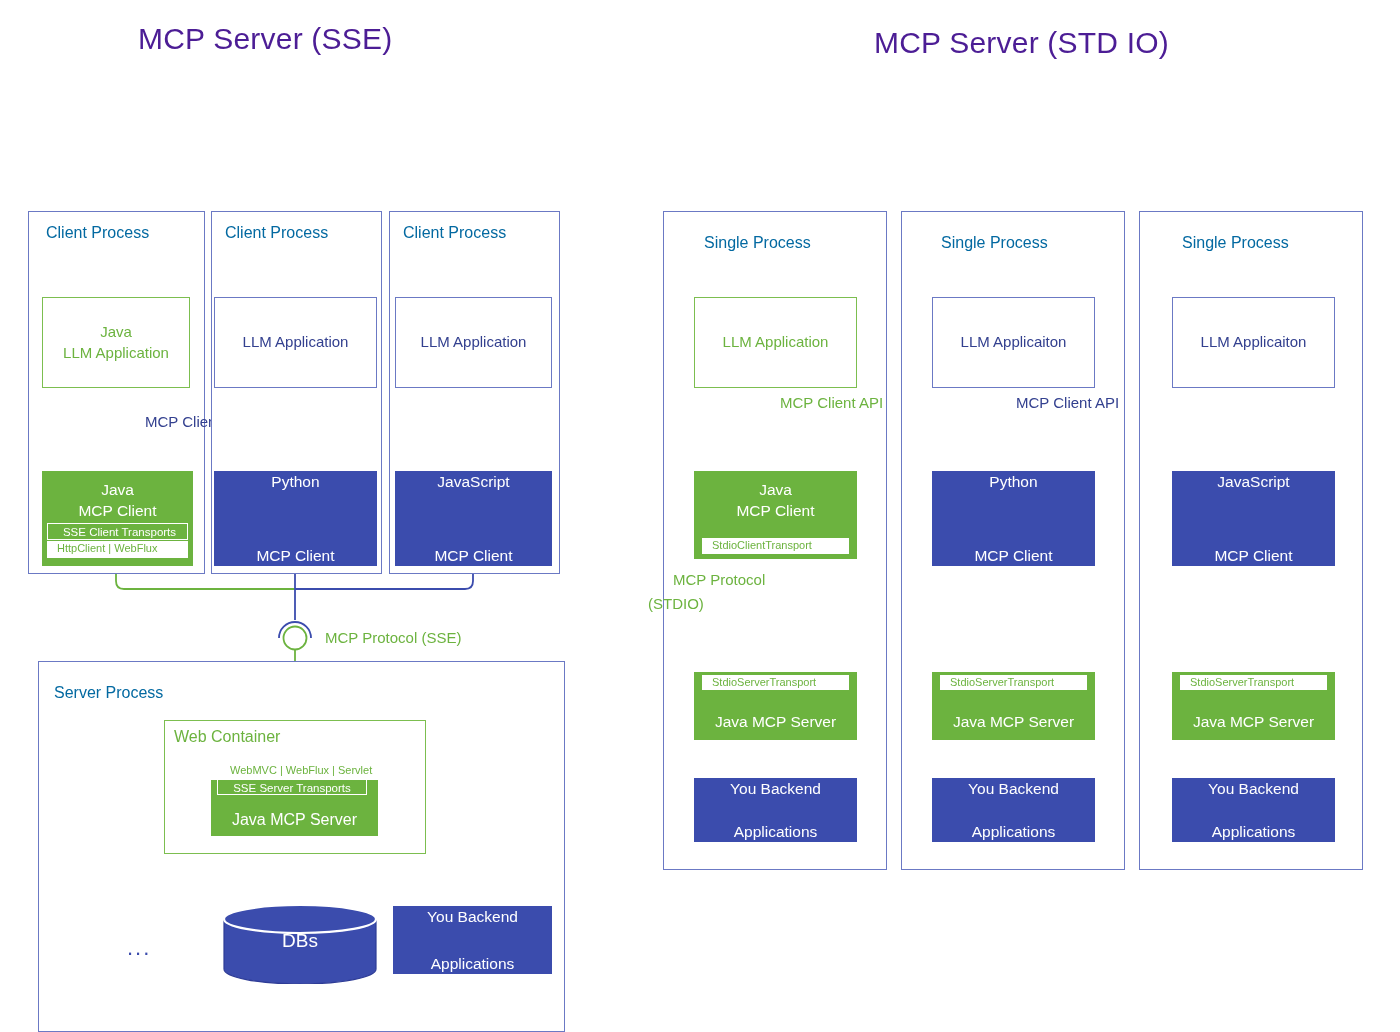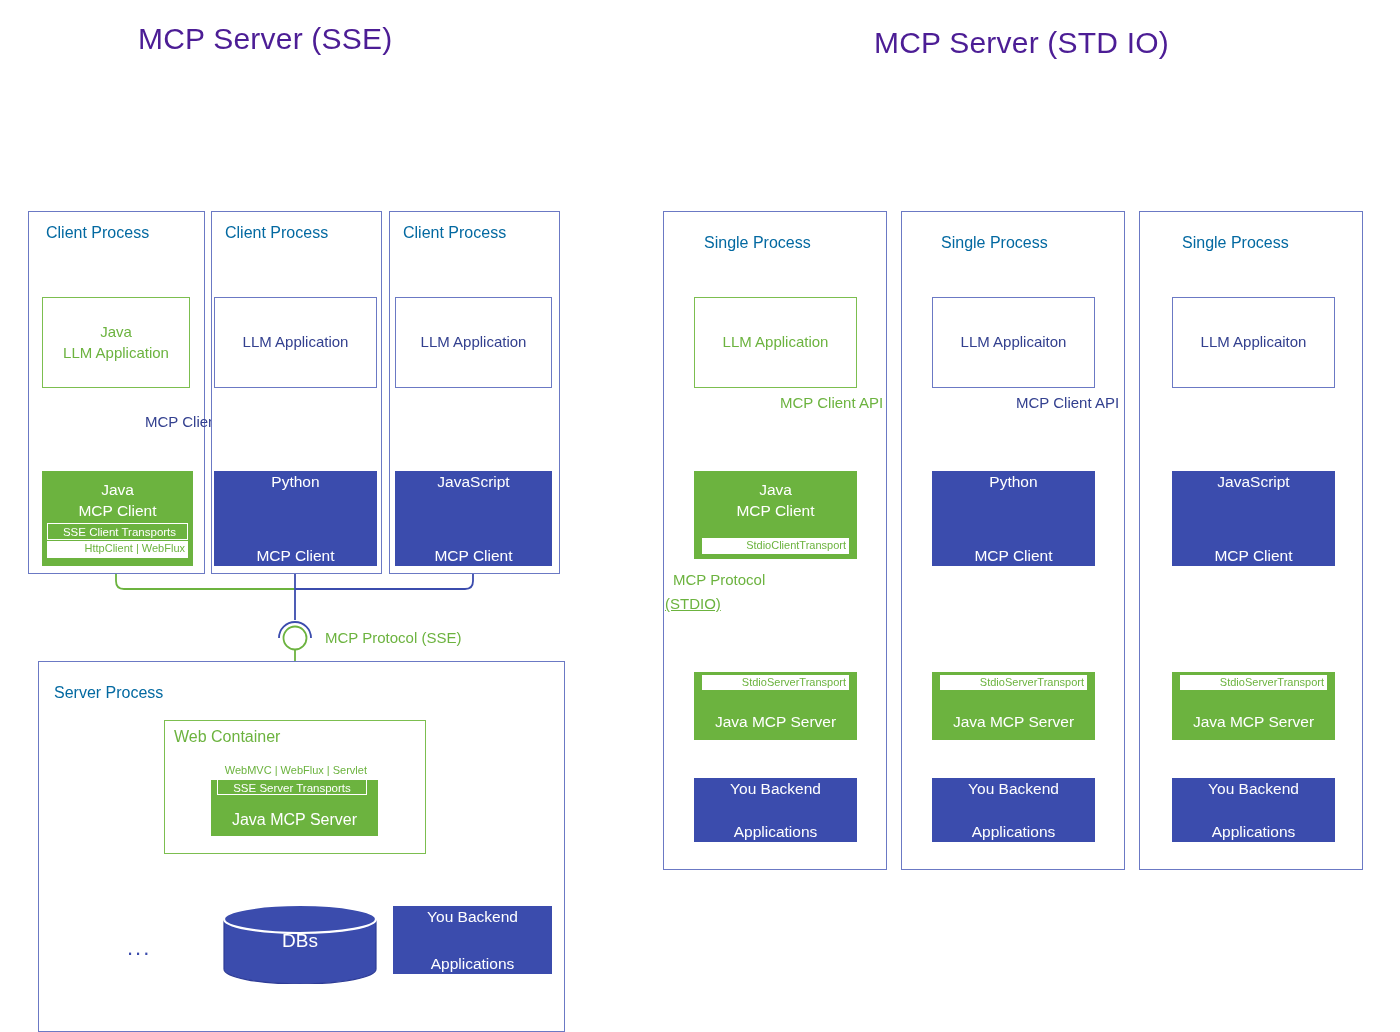--- a/index.html
+++ b/index.html
@@ -43,22 +43,22 @@
   .fbox.blue{background:#3B4CAD;}
   .fbox.green{background:#6CB33F;}
 
   
   .strip-on-green{            
     border:1.2px solid #ffffff;color:#ffffff;background:transparent;
     font-size:11.5px;text-align:center;line-height:1.25;white-space:nowrap;
     padding:1px 4px;box-sizing:border-box;
   }
   .strip-white{               
-    background:#ffffff;color:#6CB33F;font-size:11px;text-align:right;
-    line-height:1.25;white-space:nowrap;padding:1px 3px;box-sizing:border-box;
+    background:#ffffff;color:#6CB33F;font-size:11px;text-align:left;
+    line-height:1.25;white-space:nowrap;padding:1px 10px;box-sizing:border-box;
   }
   svg.lines{position:absolute;left:0;top:0;width:1400px;height:1032px;overflow:visible;}
 
   
   .lbl{font-size:15px;white-space:nowrap;}
   .lbl.blue{color:#33408F;}
   .lbl.green{color:#6CB33F;}
   .lbl.clip{overflow:hidden;}
 
   .ellipsis{color:#3B4CAD;font-size:22px;letter-spacing:2px;}
@@ -203,21 +203,21 @@
   <div class="abs obox green" style="left:694px;top:297px;width:163px;height:91px;">LLM Application</div>
   <div class="abs lbl green clip" style="left:780px;top:394px;width:105px;">MCP Client API</div>
 
   <div class="abs fbox green" style="left:694px;top:471px;width:163px;height:88px;justify-content:flex-start;padding-top:8px;">
     <div>Java</div>
     <div>MCP Client</div>
   </div>
   <div class="abs strip-white" style="left:702px;top:538px;width:147px;height:16px;">StdioClientTransport</div>
 
   <div class="abs lbl green" style="left:673px;top:571px;">MCP Protocol</div>
-  <div class="abs lbl green" style="left:665px;top:595px;text-decoration:underline;">(STDIO)</div>
+  <div class="abs lbl green" style="left:648px;top:595px;">(STDIO)</div>
 
   <div class="abs fbox green" style="left:694px;top:672px;width:163px;height:68px;justify-content:flex-end;padding-bottom:8px;">
     <div style="font-size:15.5px;">Java MCP Server</div>
   </div>
   <div class="abs strip-white" style="left:702px;top:675px;width:147px;height:15px;">StdioServerTransport</div>
 
   <div class="abs fbox blue" style="left:694px;top:778px;width:163px;height:64px;">
     <div>You Backend</div>
     <div>Applications</div>
   </div>

